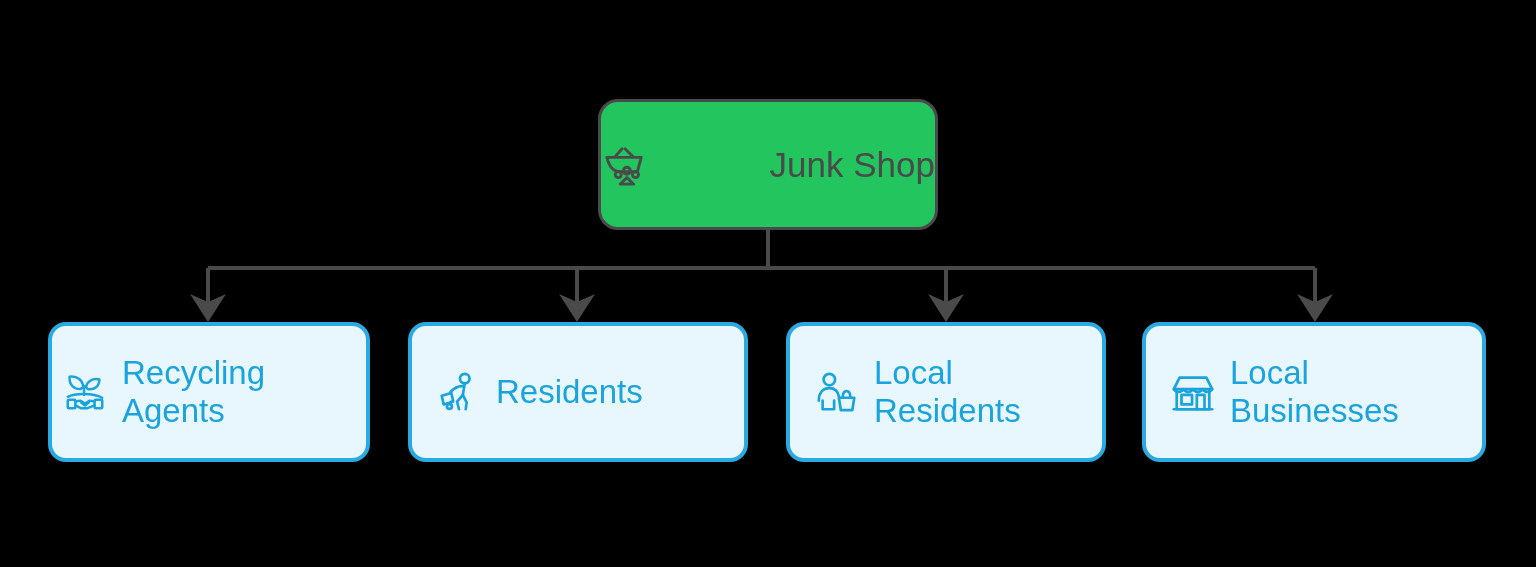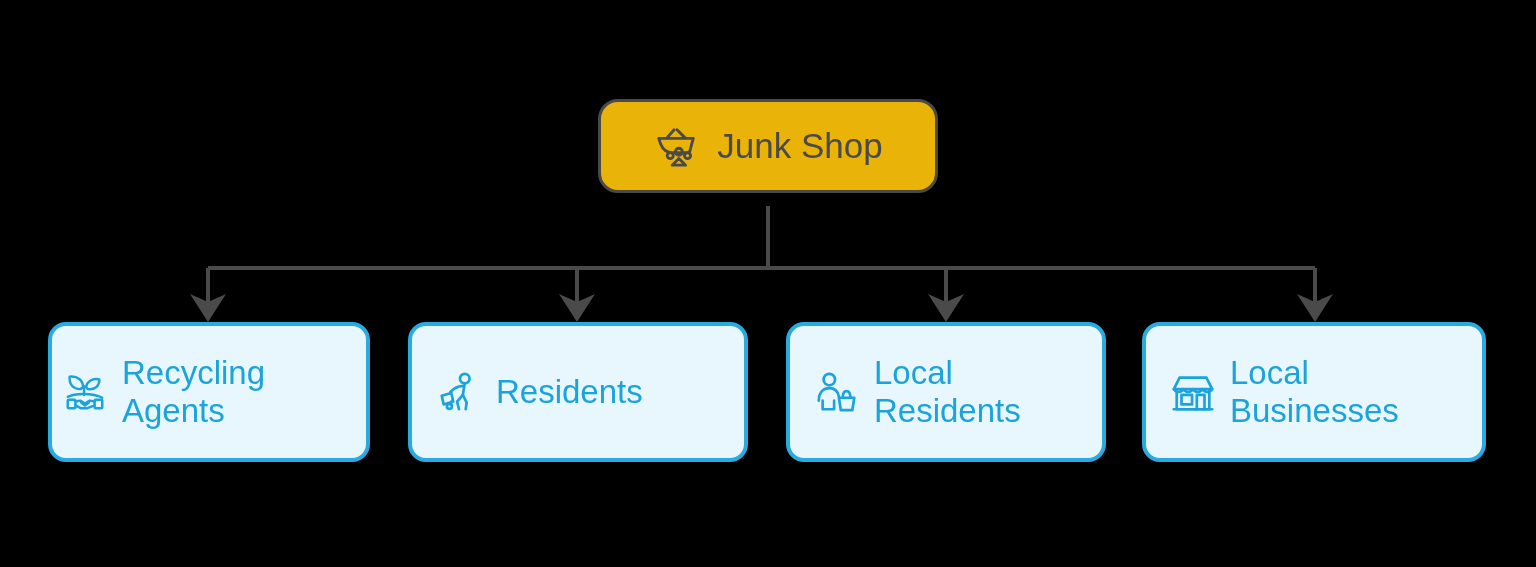--- a/index.html
+++ b/index.html
@@ -24,29 +24,29 @@
     height: 567px;
     pointer-events: none;
   }
 
   
   .root-node {
     position: absolute;
     left: 598px;
     top: 99px;
     width: 340px;
-    height: 94px;
+    height: 131px;
     box-sizing: border-box;
-    background: #eab308;
+    background: #22c55e;
     border: 3px solid #4A4A4A;
     border-radius: 20px;
     display: flex;
     flex-direction: row;
     align-items: center;
-    justify-content: center;
+    justify-content: space-between;
     gap: 18px;
   }
   .root-node .node-icon {
     flex: 0 0 auto;
     width: 46px;
     height: 46px;
     display: block;
   }
   .root-node .node-label {
     font-size: 35px;

